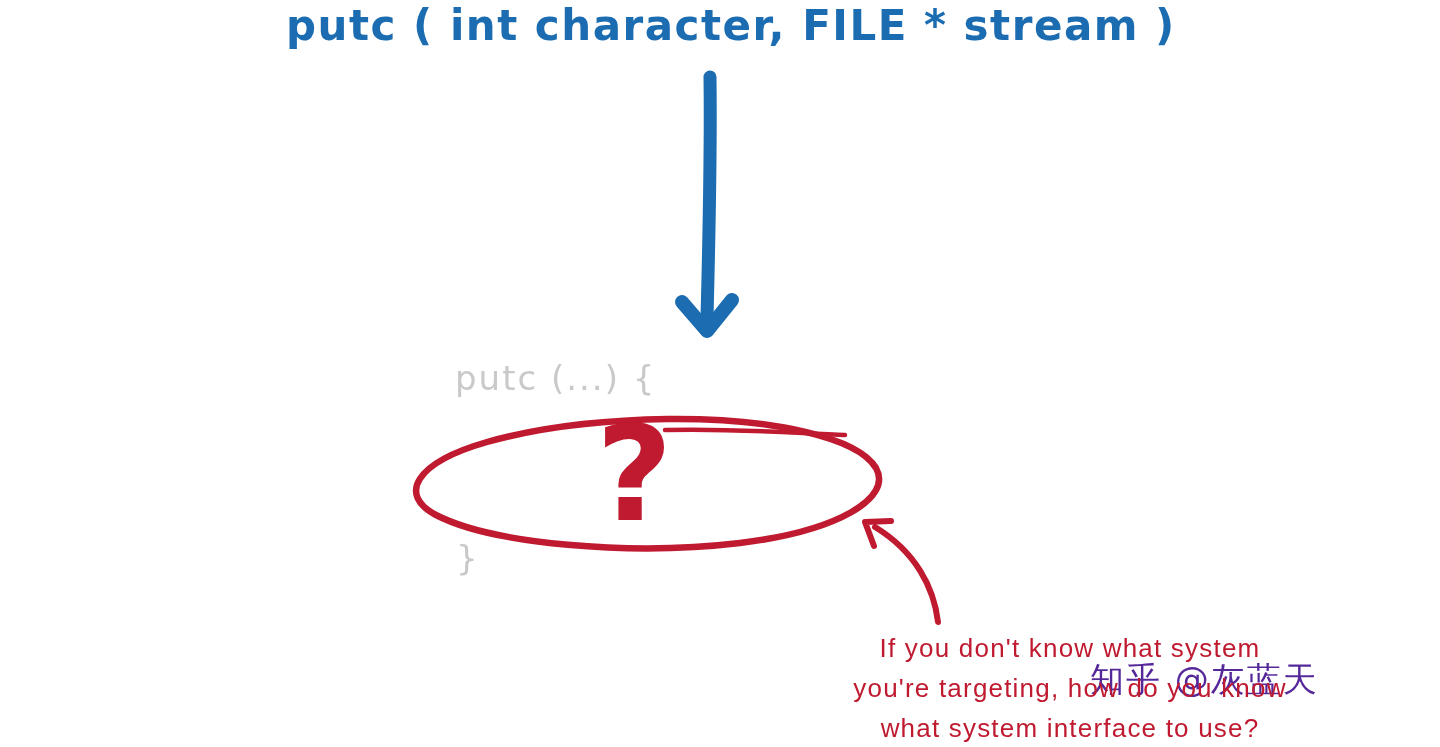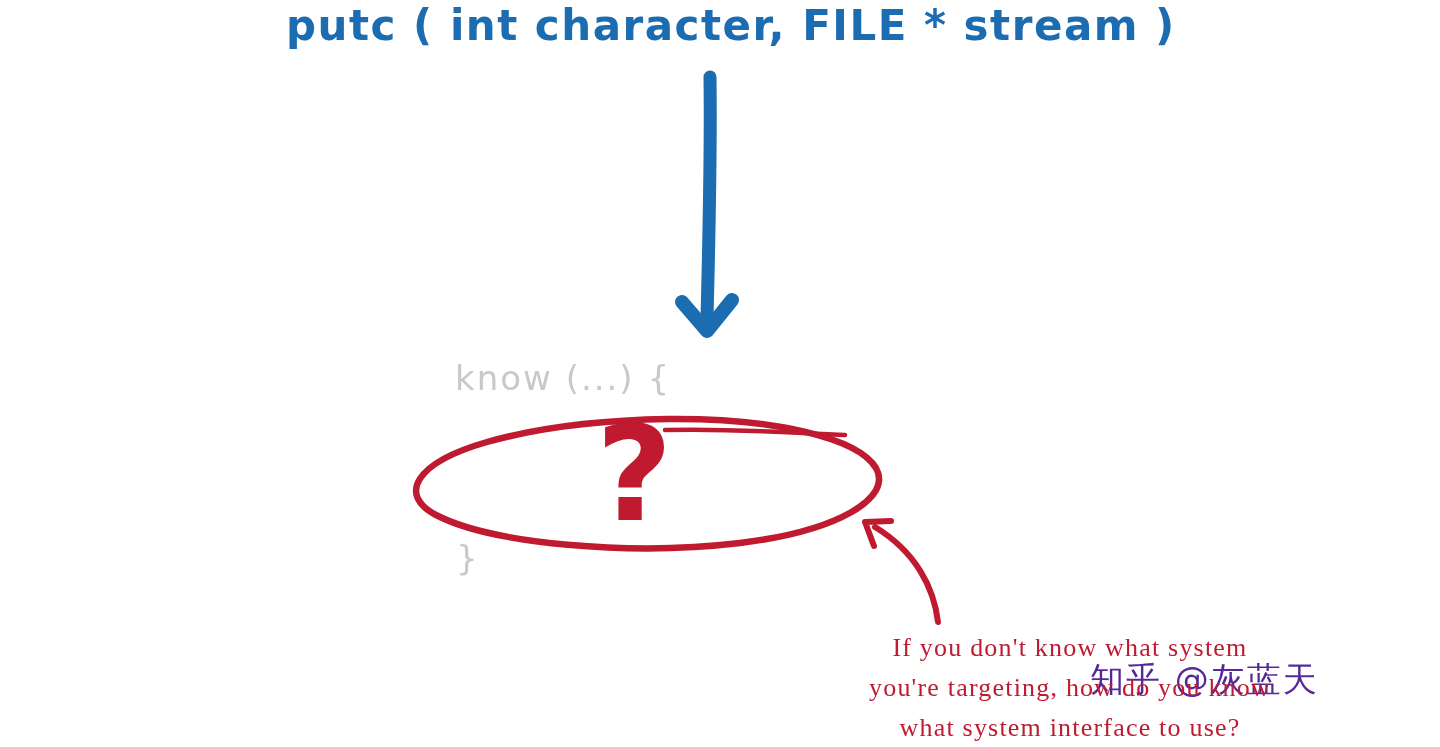--- a/index.html
+++ b/index.html
@@ -69,21 +69,21 @@
     letter-spacing: 0;
   }
 
   
   .caption {
     position: absolute;
     left: 790px;
     top: 628px;
     width: 560px;
     text-align: center;
-    font-family: Liberation Serif, serif;
+    font-family: Liberation Sans, sans-serif;
     font-size: 26px;
     font-weight: 500;
     letter-spacing: 1.2px;
     color: #bf1a2f;
     line-height: 40px;
   }
   .caption div { white-space: nowrap; }
 
   
   .watermark {
@@ -100,21 +100,21 @@
     line-height: 42px;
   }
 </style>
 </head>
 <body>
 
 <div id="canvas">
 
   <div class="signature">putc ( int character, FILE * stream )</div>
 
-  <div class="code-ghost code-open">know (...) {</div>
+  <div class="code-ghost code-open">putc (...) {</div>
 
   <div class="code-ghost code-close">}</div>
 
   <svg class="ink" viewBox="0 0 1440 747">
 
     <path d="M 710 77 C 711 150, 709 240, 707 318" fill="none" stroke="#1b6cb0" stroke-width="13" stroke-linecap="round"></path>
 
     <path d="M 682 302 L 707 331 L 732 300" fill="none" stroke="#1b6cb0" stroke-width="14" stroke-linecap="round" stroke-linejoin="round"></path>
 
     <path d="M 668 419

